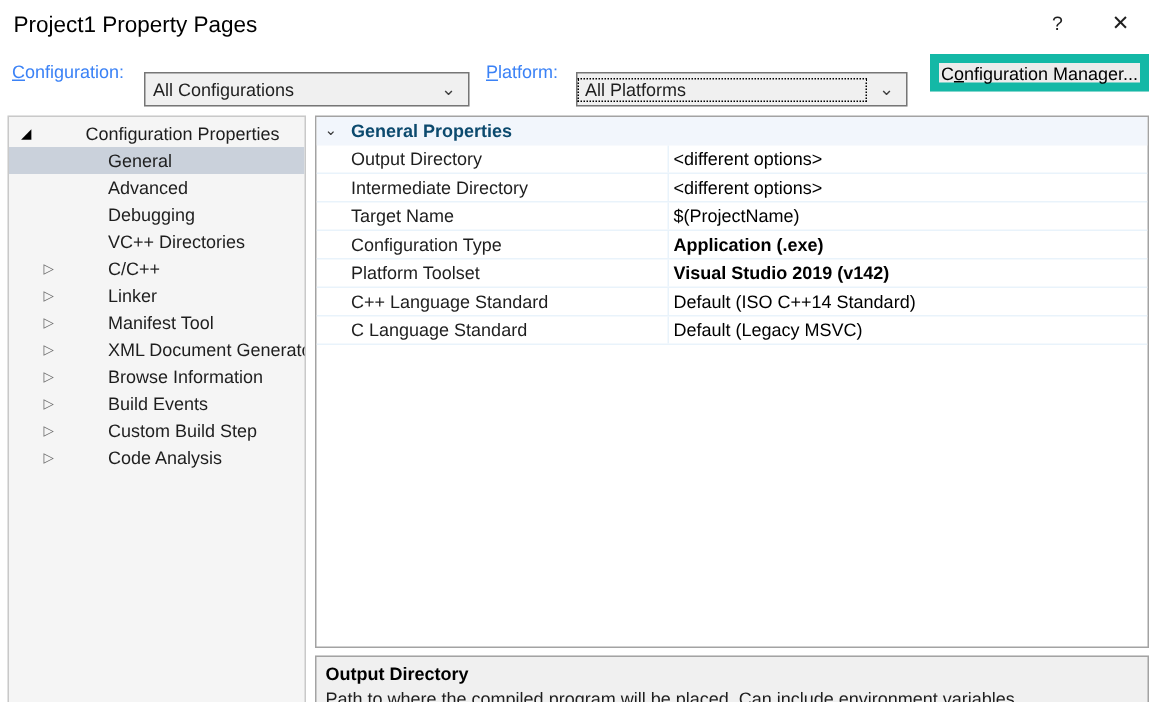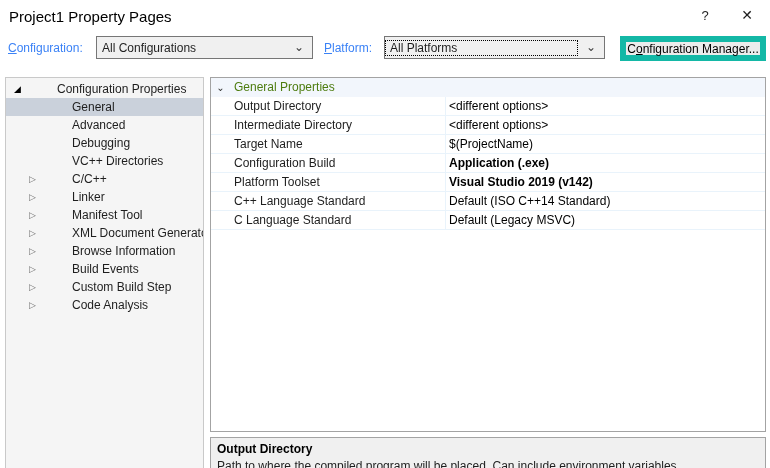--- a/index.html
+++ b/index.html
@@ -14,21 +14,21 @@
   .title-text{position:absolute;left:9px;top:8px;font-size:15px;color:#000;}
   .titlebar-btn{position:absolute;top:0;height:30px;width:42px;display:flex;align-items:center;justify-content:center;
     font-size:13px;color:#1e1e1e;cursor:default;}
   .btn-help{right:44px;}
   .btn-close{right:2px;font-size:14px;}
   
   .toolbar{position:absolute;left:0;top:36px;width:770px;height:32px;}
   .tb-label{position:absolute;top:5px;color:#3b82f6;}
   .lbl-config{left:8px;}
   .lbl-platform{left:324px;}
-  .combo{position:absolute;top:0;height:23px;background:#f0f0f0;border:1px solid #767676;
+  .combo{position:absolute;top:12px;height:23px;background:#f0f0f0;border:1px solid #767676;
     box-sizing:border-box;display:flex;align-items:center;cursor:default;}
   .combo-config{left:96px;width:217px;}
   .combo-platform{left:384px;width:221px;}
   .combo-text{flex:1;padding:1px 2px 1px 5px;white-space:nowrap;overflow:hidden;}
   .combo-platform .combo-text{outline:1px dotted #000;outline-offset:-1px;}
   .combo-arrow{width:26px;text-align:center;color:#404040;font-size:12px;line-height:21px;}
   .push-button{position:absolute;left:620px;top:0;width:146px;height:25px;background:#ececec;
     border:6px solid #14b8a6;box-sizing:border-box;display:flex;align-items:center;justify-content:center;
     color:#000;cursor:default;}
   
@@ -38,21 +38,21 @@
   .tree-item.selected{background:#cad1db;}
   .expander{display:inline-block;width:15px;flex:0 0 15px;text-align:left;font-size:9px;line-height:18px;}
   .expander.expanded{color:#000;}
   .expander.collapsed{color:#6e6e6e;}
   .tree-label{padding-right:4px;margin-left:28px;}
   
   .grid-panel{position:absolute;left:210px;top:77px;width:556px;height:355px;
     background:#ffffff;border:1px solid #a3a3a3;box-sizing:border-box;overflow:hidden;}
   .grid-header{height:19px;line-height:19px;background:#f2f6fc;display:flex;align-items:center;}
   .grid-chevron{width:19px;flex:0 0 19px;text-align:center;font-size:10px;color:#333;}
-  .grid-header-label{font-weight:normal;color:#4d7c0f;padding-left:4px;}
+  .grid-header-label{font-weight:bold;color:#0c4a6e;padding-left:4px;}
   .grid-row{height:19px;line-height:18px;display:flex;border-bottom:1px solid #e9f3fb;box-sizing:border-box;cursor:default;}
   .cell-name{flex:0 0 234px;box-sizing:border-box;padding-left:23px;white-space:nowrap;overflow:hidden;color:#1e1e1e;}
   .cell-value{flex:1;border-left:1px solid #e9f3fb;padding-left:3px;white-space:nowrap;overflow:hidden;color:#000;}
   .cell-value.bold{font-weight:bold;}
   
   .desc-panel{position:absolute;left:210px;top:437px;width:556px;height:40px;
     background:#f0f0f0;border:1px solid #a3a3a3;box-sizing:border-box;padding:4px 6px;}
   .desc-title{font-weight:bold;color:#000;margin-bottom:3px;}
   .desc-text{color:#1e1e1e;}
   u{text-decoration:underline;}
@@ -153,21 +153,21 @@
       </div>
       <div class="grid-row">
         <span class="cell-name">Intermediate Directory</span>
         <span class="cell-value">&lt;different options&gt;</span>
       </div>
       <div class="grid-row">
         <span class="cell-name">Target Name</span>
         <span class="cell-value">$(ProjectName)</span>
       </div>
       <div class="grid-row">
-        <span class="cell-name">Configuration Build</span>
+        <span class="cell-name">Configuration Type</span>
         <span class="cell-value bold">Application (.exe)</span>
       </div>
       <div class="grid-row">
         <span class="cell-name">Platform Toolset</span>
         <span class="cell-value bold">Visual Studio 2019 (v142)</span>
       </div>
       <div class="grid-row">
         <span class="cell-name">C++ Language Standard</span>
         <span class="cell-value">Default (ISO C++14 Standard)</span>
       </div>

